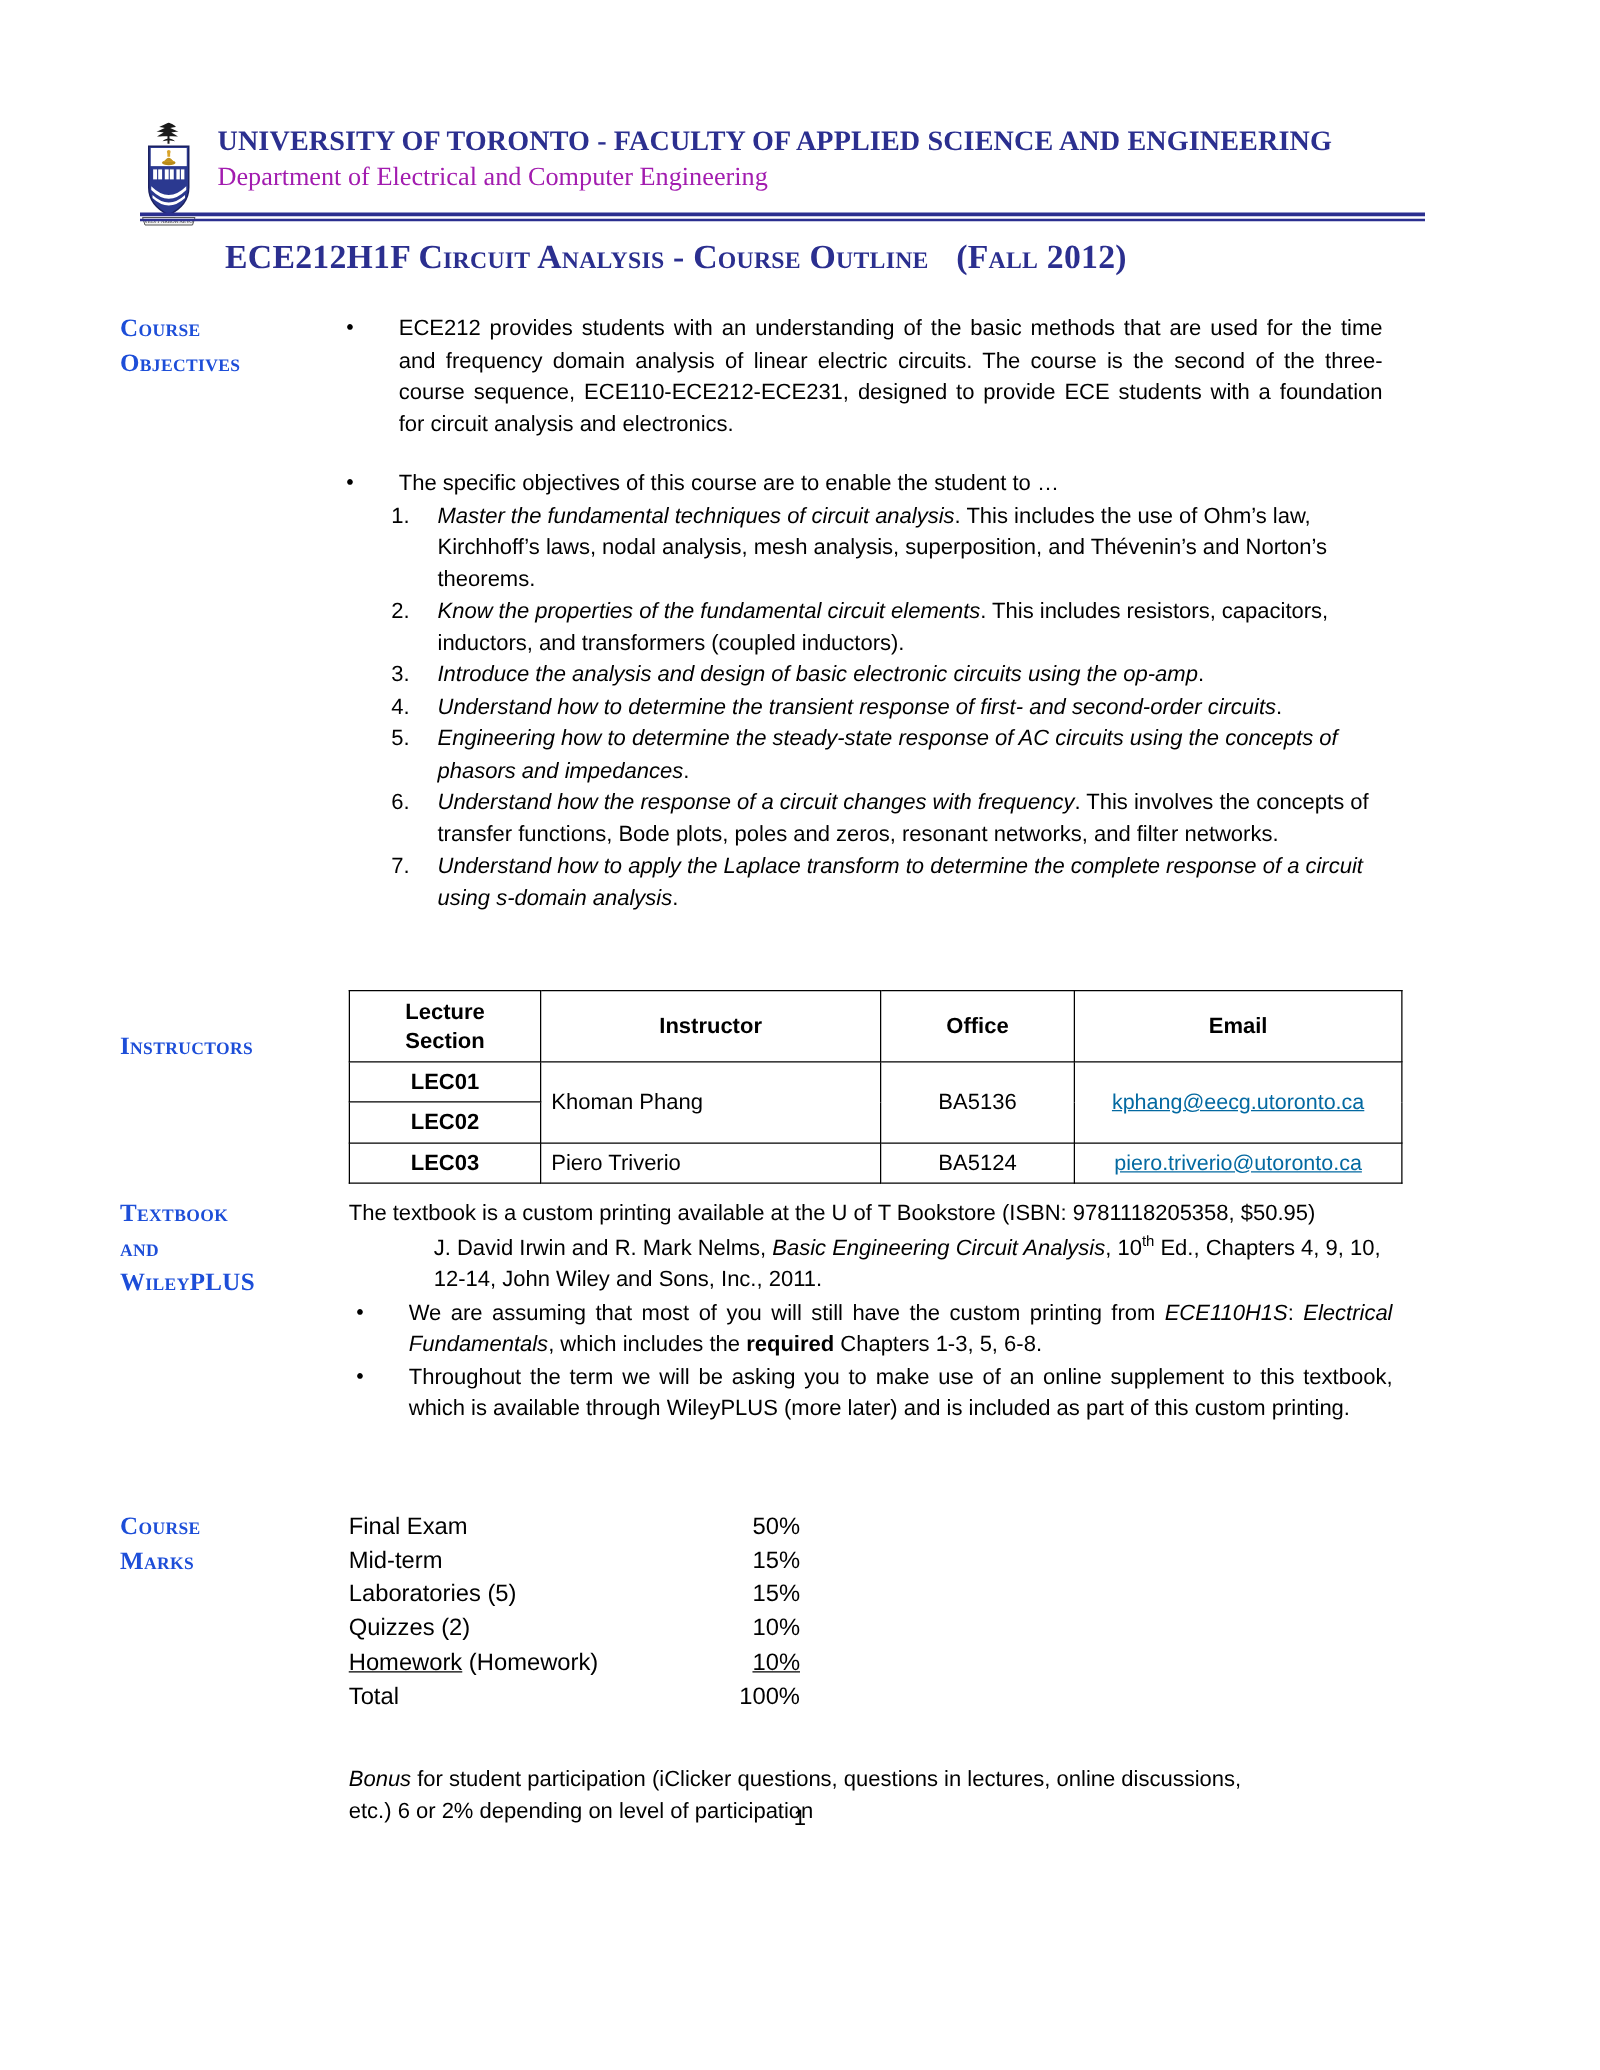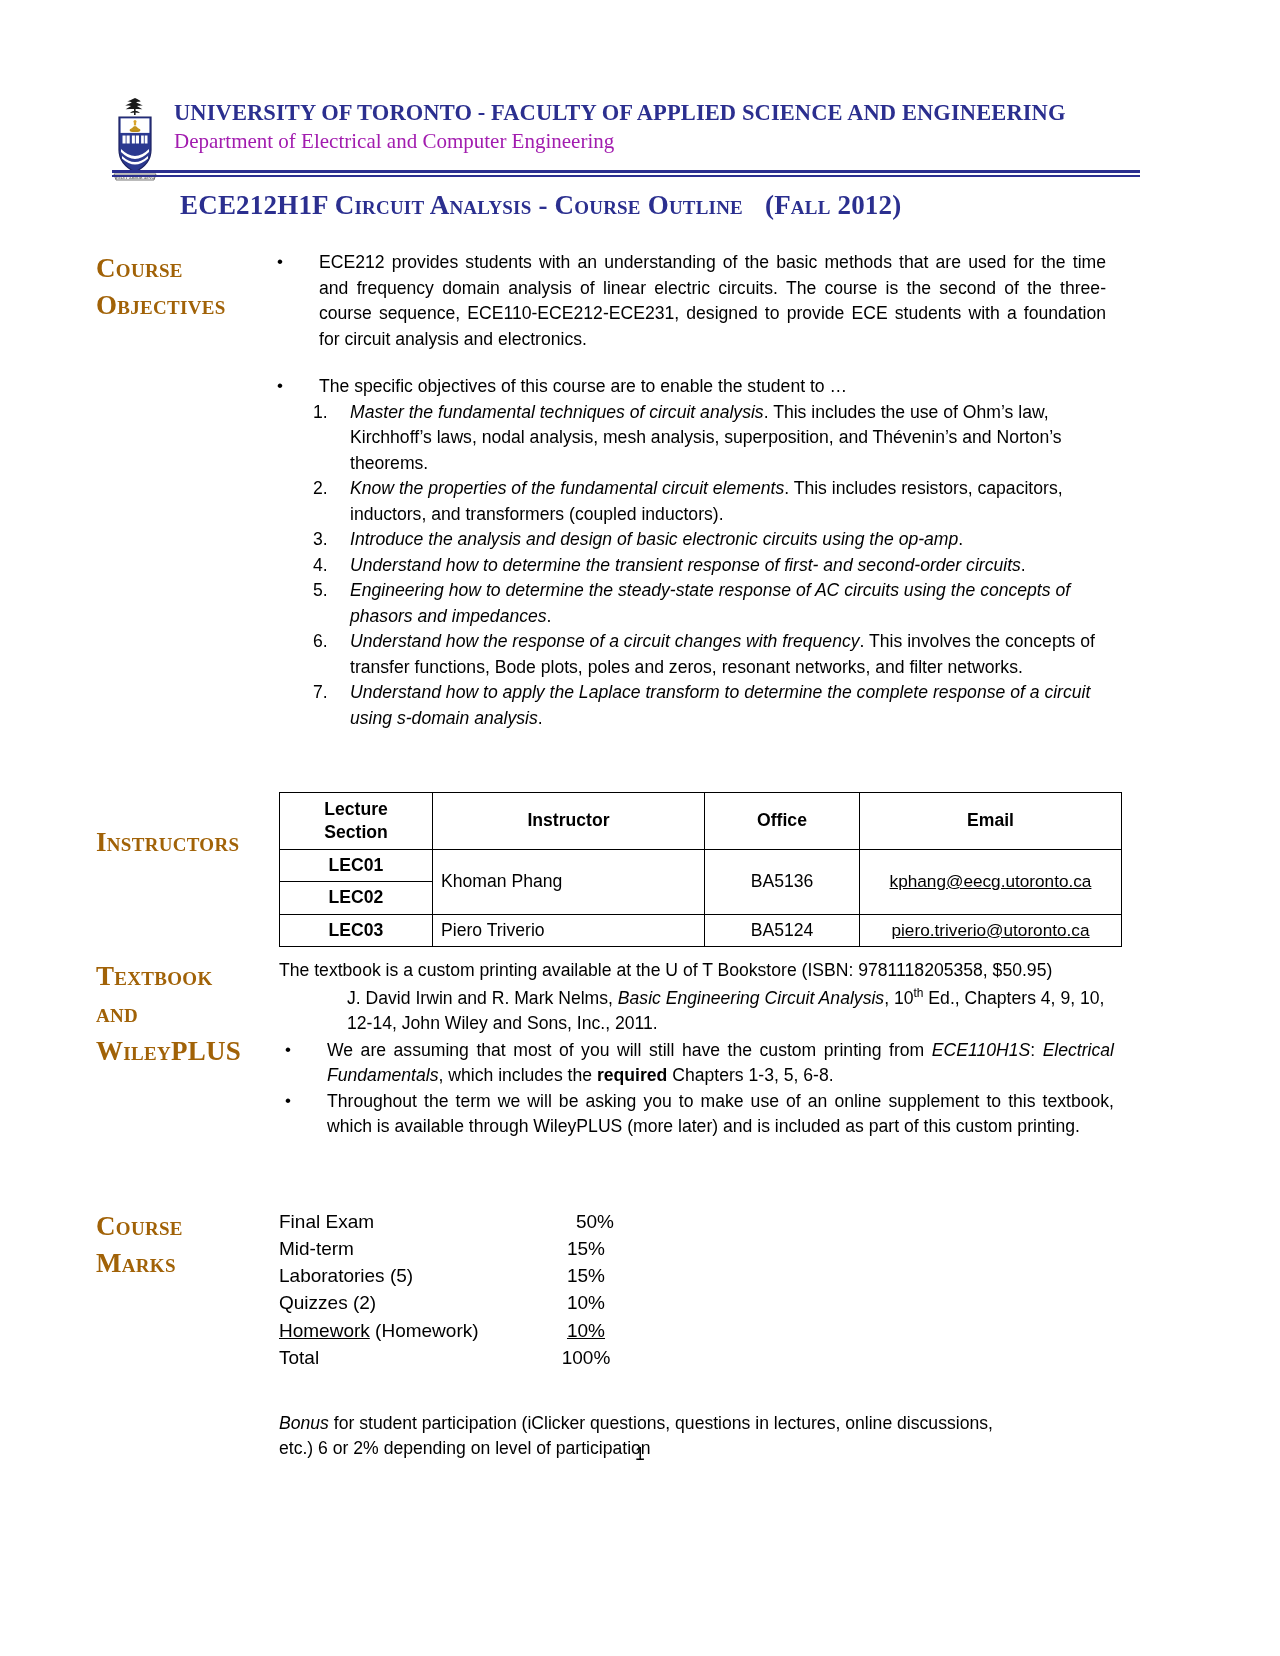--- a/index.html
+++ b/index.html
@@ -97,22 +97,22 @@
   .section {
     position: absolute;
     display: flex;
   }
   .side-label {
     width: 175px;
     flex: 0 0 175px;
     font-family: "Liberation Serif", serif;
     font-weight: bold;
     font-variant: small-caps;
-    font-size: 27px;
-    color: #a16207;
+    font-size: 20px;
+    color: #1d4ed8;
     line-height: 1.38;
     letter-spacing: 0.3px;
   }
   .side-label .ln { display: block; }
   .body-col {
     flex: 1 1 auto;
     font-size: 17.6px;
     line-height: 1.45;
   }
 
@@ -174,41 +174,41 @@
   .col-off { width: 155px; }
   .col-eml { width: 262px; }
   .cell-sec {
     text-align: center;
     font-weight: bold;
     padding: 2px 6px;
   }
   .cell-left { text-align: left; padding-left: 12px; }
   .cell-center { text-align: center; }
   .mailto {
-    color: #000000;
+    color: #0369a1;
     text-decoration: underline;
     font-size: 17.2px;
     white-space: nowrap;
   }
   .cell-email { text-align: center; padding: 2px 4px; }
 
   
   .marks-grid {
     display: table;
     border-collapse: collapse;
     font-size: 19px;
   }
   .marks-row { display: table-row; }
   .marks-item, .marks-val {
     display: table-cell;
     line-height: 1.43;
     padding: 0;
   }
   .marks-item { width: 245px; padding-right: 8px; }
-  .marks-val { width: 90px; text-align: center; }
+  .marks-val { width: 90px; text-align: right; }
   .u-text { text-decoration: underline; }
   .marks-row.subtotal .marks-val { text-decoration: underline; }
 
   .bonus-block {
     margin-top: 40px;
     font-size: 17.6px;
     line-height: 1.45;
     width: 740px;
   }
 

